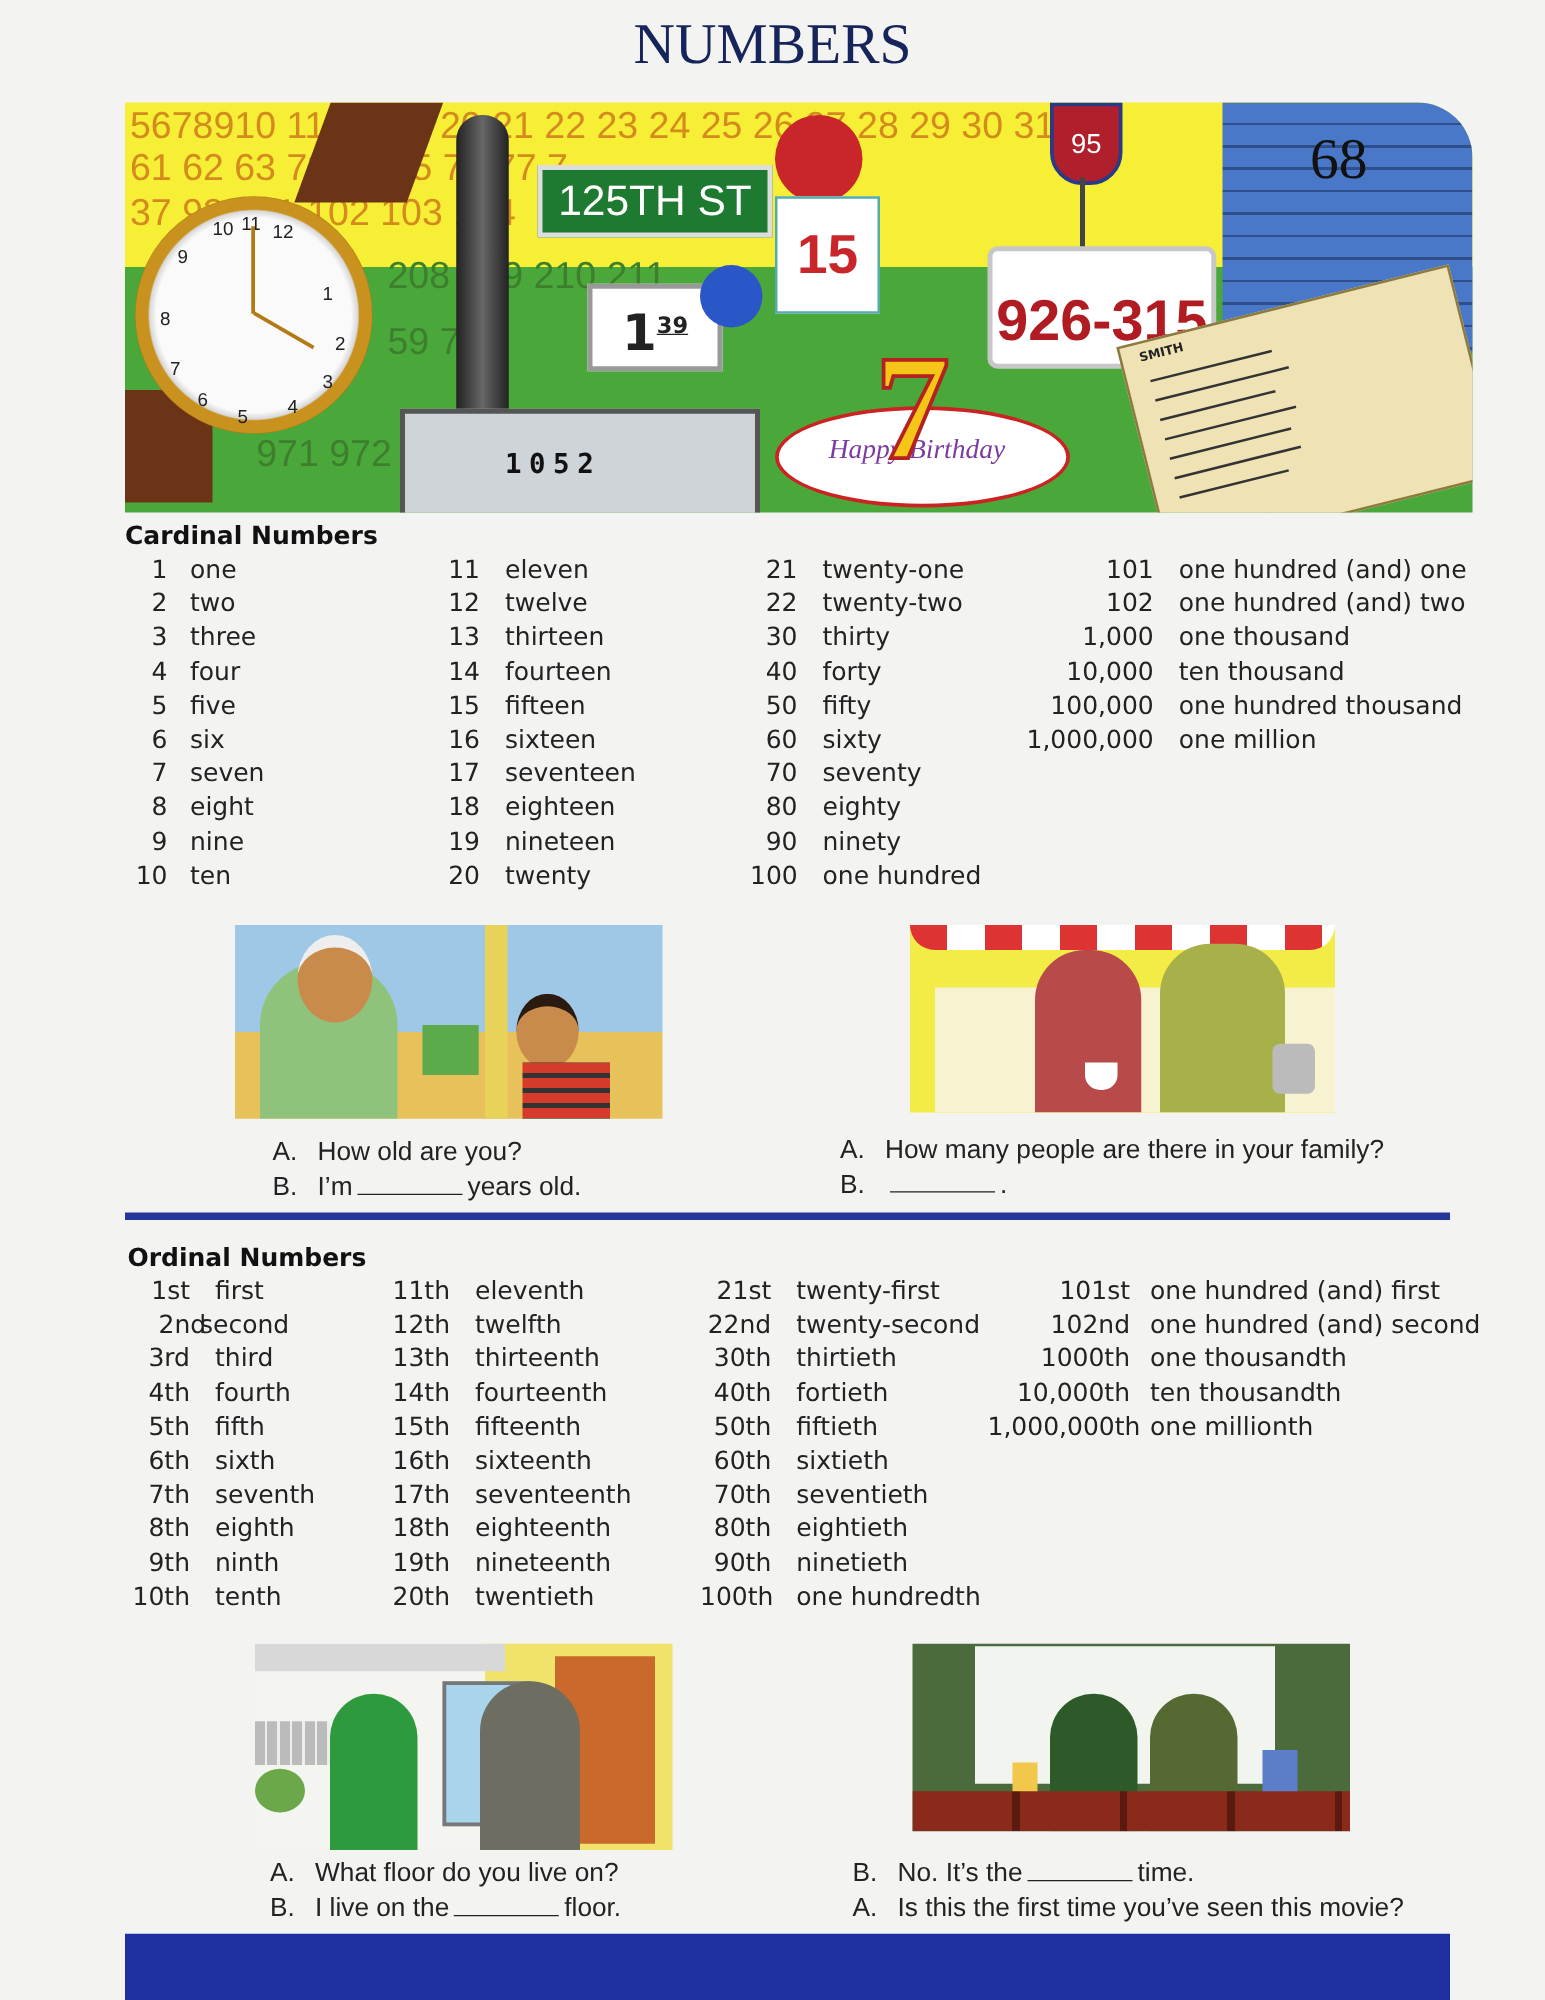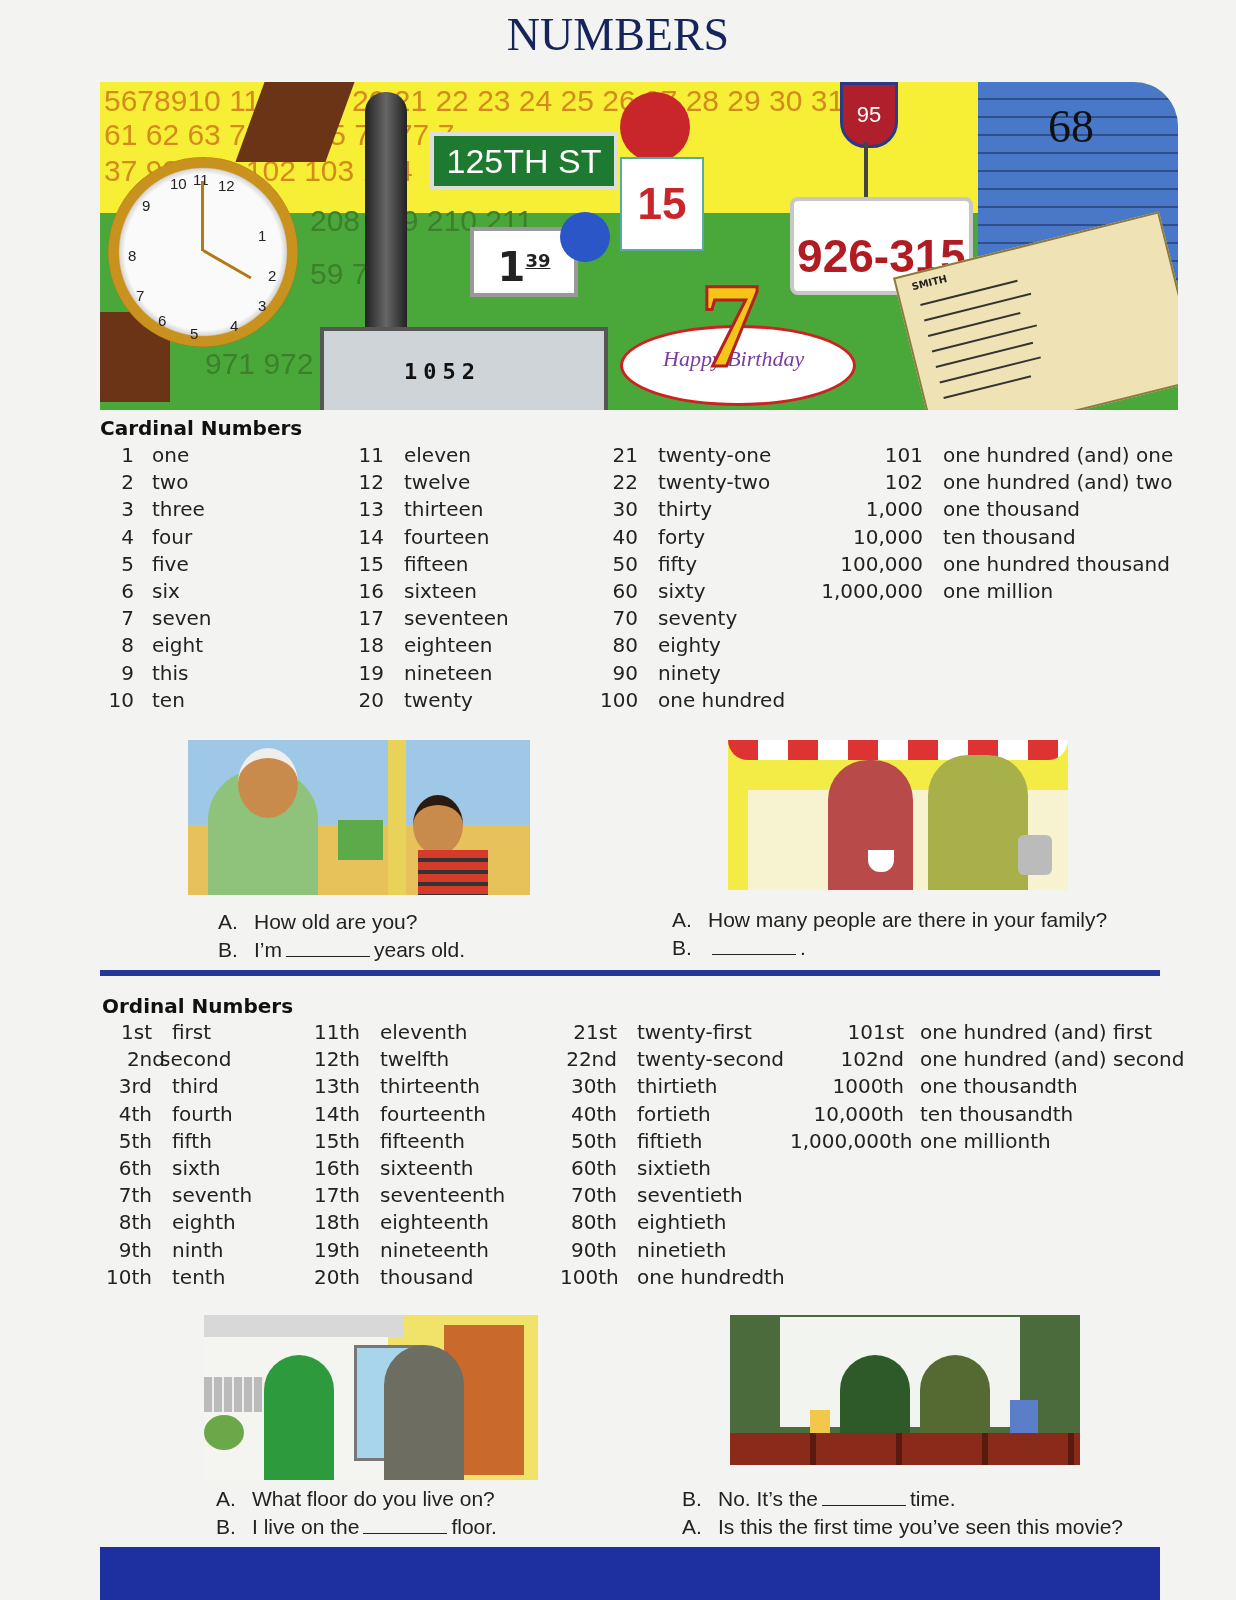--- a/index.html
+++ b/index.html
@@ -160,21 +160,21 @@
     <div class="row">
       <span class="num" style="left: 0px; width: 34px;">7</span>
       <span class="word" style="left: 52px;">seven</span>
     </div>
     <div class="row">
       <span class="num" style="left: 0px; width: 34px;">8</span>
       <span class="word" style="left: 52px;">eight</span>
     </div>
     <div class="row">
       <span class="num" style="left: 0px; width: 34px;">9</span>
-      <span class="word" style="left: 52px;">this</span>
+      <span class="word" style="left: 52px;">nine</span>
     </div>
     <div class="row">
       <span class="num" style="left: 0px; width: 34px;">10</span>
       <span class="word" style="left: 52px;">ten</span>
     </div>
   </div>
 <div class="col" style="left:350px;top:443px;width:250px;">
     <div class="row">
       <span class="num" style="left: 0px; width: 34px;">11</span>
       <span class="word" style="left: 54px;">eleven</span>
@@ -389,21 +389,21 @@
     <div class="row">
       <span class="num" style="left: 0px; width: 60px;">18th</span>
       <span class="word" style="left: 80px;">eighteenth</span>
     </div>
     <div class="row">
       <span class="num" style="left: 0px; width: 60px;">19th</span>
       <span class="word" style="left: 80px;">nineteenth</span>
     </div>
     <div class="row">
       <span class="num" style="left: 0px; width: 60px;">20th</span>
-      <span class="word" style="left: 80px;">thousand</span>
+      <span class="word" style="left: 80px;">twentieth</span>
     </div>
   </div>
 <div class="col" style="left:560px;top:1020px;width:230px;">
     <div class="row">
       <span class="num" style="left: 0px; width: 57px;">21st</span>
       <span class="word" style="left: 77px;">twenty-first</span>
     </div>
     <div class="row">
       <span class="num" style="left: 0px; width: 57px;">22nd</span>
       <span class="word" style="left: 77px;">twenty-second</span>

